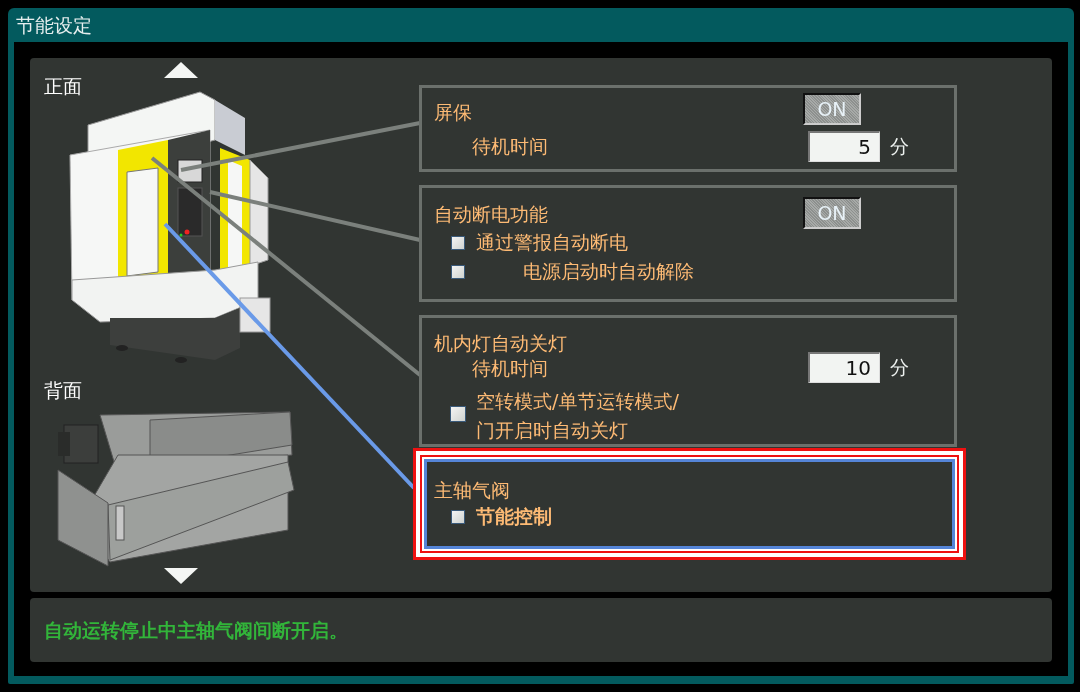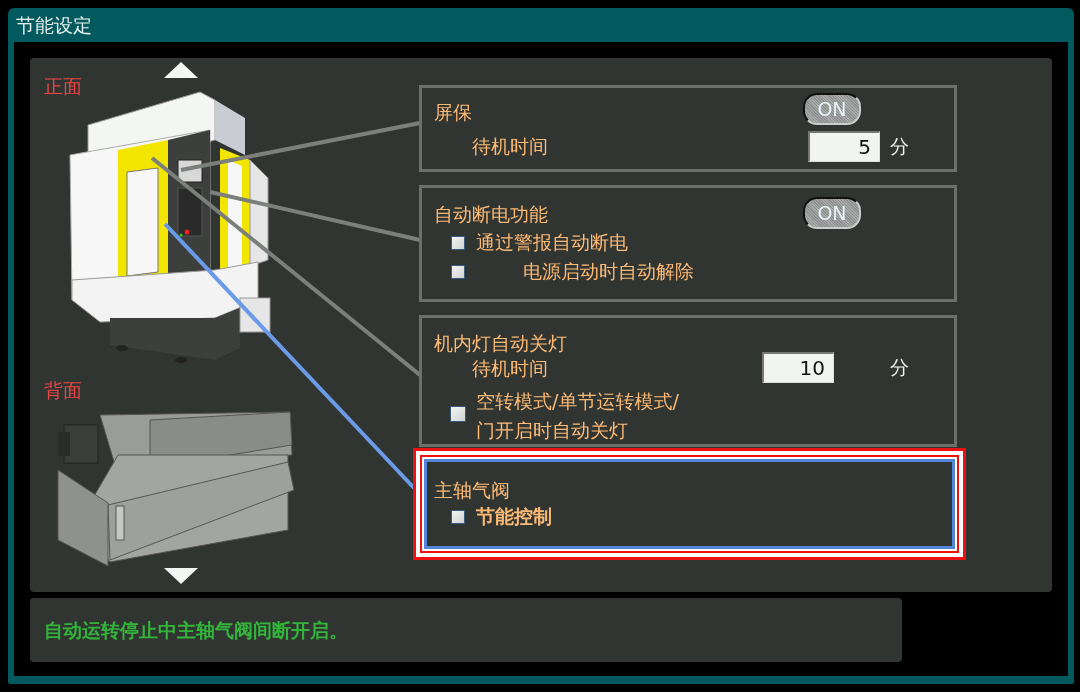--- a/index.html
+++ b/index.html
@@ -5,37 +5,37 @@
   html, body { margin:0; padding:0; background:#000; }
   body { width:1080px; height:692px; position:relative; overflow:hidden;
          font-family:"DejaVu Sans","Liberation Sans",sans-serif; color:#e8ecec; }
   .frame { position:absolute; left:8px; top:8px; width:1066px; height:676px;
            background:#035a5e; border-radius:6px 6px 2px 2px; }
   .title { position:absolute; left:16px; top:8px; height:49px; line-height:34px;
            font-size:19px; color:#e6eeee; }
   .inner { position:absolute; left:6px; top:34px; width:1054px; height:636px; background:#000; }
   .main { position:absolute; left:22px; top:50px; width:1022px; height:534px;
           background:#313532; border-radius:4px; }
-  .status { position:absolute; left:22px; top:590px; width:872px; height:64px;
+  .status { position:absolute; left:22px; top:590px; width:1022px; height:64px;
             background:#313532; border-radius:4px; }
   .status-text { position:absolute; left:14px; top:20px; font-size:19px; color:#32b53a; font-weight:bold; }
 
-  .view-label { position:absolute; font-size:19px; color:#ef4444; }
+  .view-label { position:absolute; font-size:19px; color:#ffffff; }
   .arrow-up { position:absolute; width:0; height:0; border-left:17px solid transparent;
               border-right:17px solid transparent; border-bottom:16px solid #f4f6f4; cursor:pointer; }
   .arrow-down { position:absolute; width:0; height:0; border-left:17px solid transparent;
               border-right:17px solid transparent; border-top:16px solid #f4f6f4; cursor:pointer; }
 
   .box { position:absolute; border:3px solid #6b706c; box-sizing:border-box; }
   .box-label { position:absolute; font-size:19px; color:#fdba74; white-space:nowrap; }
   .on-btn { position:absolute; width:58px; height:32px; box-sizing:border-box;
             background:repeating-linear-gradient(45deg,#8d908e 0 1px,#a7aaa8 1px 2px);
             border-top:2px solid #111; border-left:2px solid #111;
             border-right:2px solid #ccc; border-bottom:2px solid #ccc;
-            color:#e8f2f8; font-size:19px; text-align:center; line-height:28px; cursor:pointer;border-radius:14px; }
+            color:#e8f2f8; font-size:19px; text-align:center; line-height:28px; cursor:pointer; }
   .num-input { position:absolute; width:72px; height:31px; box-sizing:border-box;
                background:#f2f4f2; border-top:2px solid #777; border-left:2px solid #777;
                border-right:1px solid #ddd; border-bottom:1px solid #ddd;
                color:#111; font-size:20px; text-align:right; padding-right:8px; line-height:28px; }
   .unit { position:absolute; font-size:19px; color:#eef2f0; }
   .chk { position:absolute; width:14px; height:14px; background:linear-gradient(135deg,#f4f4f4,#cfd3d0);
          border:1px solid #3a5a7a; box-sizing:border-box; cursor:pointer; }
 
   .hl-outer { position:absolute; left:413px; top:448px; width:553px; height:112px;
               border:3px solid #ee1111; background:#fff; box-sizing:border-box; }
@@ -111,21 +111,21 @@
 <div class="box-label" style="left:434px;top:202px;">自动断电功能</div>
 <div class="on-btn" style="left:803px;top:197px;">ON</div>
 <div class="chk" style="left:451px;top:236px;"></div>
 <div class="box-label" style="left:476px;top:230px;">通过警报自动断电</div>
 <div class="chk" style="left:451px;top:265px;"></div>
 <div class="box-label" style="left:476px;top:259px;margin-left:47px;">电源启动时自动解除</div>
 
 <div class="box" style="left:419px;top:315px;width:538px;height:132px;"></div>
 <div class="box-label" style="left:434px;top:331px;">机内灯自动关灯</div>
 <div class="box-label" style="left:472px;top:356px;">待机时间</div>
-<div class="num-input" style="left:762px;top:352px;">10</div>
+<div class="num-input" style="left:808px;top:352px;">10</div>
 <div class="unit" style="left:890px;top:355px;">分</div>
 <div class="chk" style="left:450px;top:406px;width:16px;height:16px;"></div>
 <div class="box-label" style="left:476px;top:389px;">空转模式/单节运转模式/</div>
 <div class="box-label" style="left:476px;top:418px;">门开启时自动关灯</div>
 
 <div class="hl-outer">
   <div class="hl-red2"></div>
   <div class="hl-blue"></div>
 </div>
 <div class="box-label" style="left:434px;top:478px;">主轴气阀</div>

